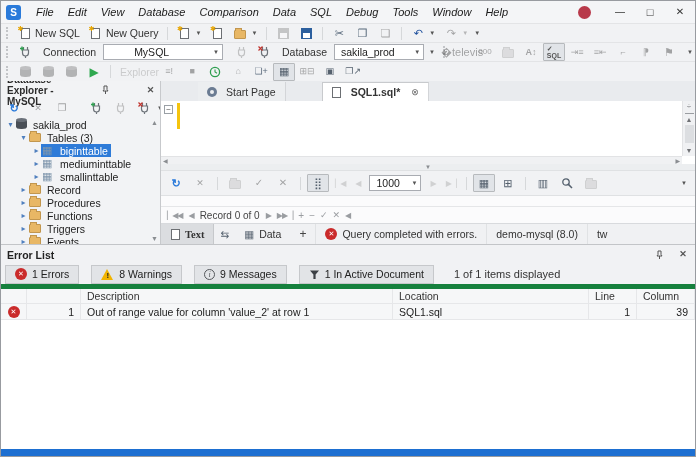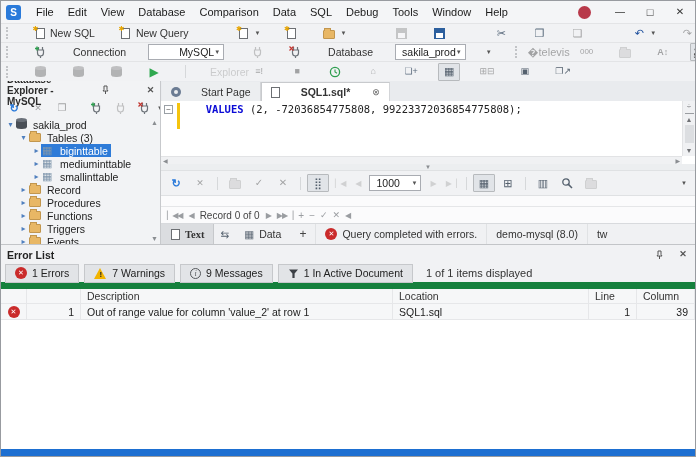--- a/index.html
+++ b/index.html
@@ -12,21 +12,21 @@
   }
   
   .titlebar { height:22px; background:#f4f5f7; display:flex; align-items:center; padding:0 0 0 5px; flex:none; }
   .applogo { width:15px; height:15px; border-radius:3px; background:var(--accent); color:#fff; font-weight:bold;
              font-size:10px; display:flex; align-items:center; justify-content:center; margin-right:8px; }
   .menu-item { padding:0 7px; height:22px; line-height:22px; color:#1b1b1b; cursor:default; }
   .winbtns { margin-left:auto; display:flex; align-items:center; height:100%; }
   .rec-badge { width:13px; height:13px; border-radius:50%; background:#b8394a; margin-right:14px; }
   .winbtn { width:30px; text-align:center; color:#333; font-size:10px; height:100%; line-height:22px; }
   
-  .tb { display:flex; align-items:center; background:#f1f2f4; border-top:1px solid #e3e4e6; padding:0 2px; flex:none; gap:16px; }
+  .tb { display:flex; align-items:center; background:#f1f2f4; border-top:1px solid #e3e4e6; padding:0 2px; flex:none; gap:1px; }
   .tb1 { height:19px; } .tb2 { height:19px; } .tb3 { height:20px; }
   .grip { width:0; height:12px; border-left:2px dotted #c2c4c7; margin:0 5px 0 3px; }
   .sep { width:1px; height:13px; background:#d6d8da; margin:0 4px; }
   .tbtn { display:flex; align-items:center; gap:3px; padding:1px 3px; border:1px solid transparent; border-radius:1px; white-space:nowrap; }
   .tbtn.checked { background:#e1e4e8; border-color:#b7babd; }
   .disabled { opacity:.38; filter:grayscale(1); }
   .icon { display:inline-flex; width:14px; height:14px; align-items:center; justify-content:center; font-size:11px; line-height:1; }
   .caret { font-size:6px; color:#555; margin-left:1px; }
   .lbl { font-size:10.5px; color:#333; }
   .lbl.dim { color:#8b8d90; }
@@ -60,21 +60,21 @@
   .tree-icon { margin:0 3px 0 1px; flex:none; }
   .tree-icon.table { color:#7f96ac; font-size:11px; width:12px; }
   .tree-label { font-size:10.5px; padding:0 3px; }
   .tree-row.selected .sel-wrap { background:var(--selection); }
   .tree-row.selected .tree-label { color:#fff; }
   .sel-wrap { display:flex; align-items:center; }
   .tree-scroll { position:absolute; right:0; top:0; bottom:0; width:11px; display:flex; flex-direction:column; align-items:center; justify-content:space-between; color:#8a8d91; font-size:7px; padding:2px 0; }
   
   .docarea { flex:1; display:flex; flex-direction:column; overflow:hidden; background:#e9ebee; }
   .tabs { height:20px; display:flex; align-items:flex-end; background:#e9ebee; flex:none; padding-left:1px; }
-  .tab { display:flex; align-items:center; gap:20px; height:19px; padding:0 9px; font-size:10.5px; background:#eceef0; border-right:1px solid #d3d5d8; color:#333; }
+  .tab { display:flex; align-items:center; gap:9px; height:19px; padding:0 9px; font-size:10.5px; background:#eceef0; border-right:1px solid #d3d5d8; color:#333;margin-left:36px; }
   .tab.active { background:#fff; border-top:1px solid #c8cacd; border-left:1px solid #c8cacd; }
   .tab-close { font-size:9px; color:#666; margin-left:2px; }
   .startpage-ic { display:inline-block; width:10px; height:10px; border-radius:50%; background:#6b7c93; position:relative; }
   .startpage-ic::after { content:""; position:absolute; inset:3px; border-radius:50%; background:#eceef0; }
   
   .editor { flex:none; height:63px; background:#fff; position:relative; overflow:hidden; }
   .code { font-family:"DejaVu Sans Mono","Liberation Mono",monospace; font-size:10.5px; line-height:13px; padding-top:2px; }
   .code-line { white-space:pre; padding-left:32px; position:relative; }
   .code-line.hl { background:#dbe7f8; }
   .tk-kw { color:var(--keyword); font-weight:bold; }
@@ -96,42 +96,42 @@
   .recordbar .navg { font-size:8px; }
   
   .statusbar { flex:1; display:flex; align-items:center; background:#f0f1f3; border-top:1px solid #d8dadd; font-size:10.5px; color:#333; }
   .sb-tab { display:flex; align-items:center; gap:5px; padding:0 9px; height:100%; }
   .sb-tab.active { background:#dbdde0; border-right:1px solid #c6c8cb; font-weight:bold;font-family:Liberation Serif, serif; }
   .sb-seg { padding:0 9px; display:flex; align-items:center; gap:5px; height:100%; border-left:1px solid #e0e2e4; white-space:nowrap; }
   
   .errorlist { flex:none; height:205px; background:#f1f2f4; border-top:1px solid #c3c5c8; display:flex; flex-direction:column; overflow:hidden; }
   .el-header { height:19px; display:flex; align-items:center; padding:0 5px 0 6px; font-weight:bold; font-size:10.5px; flex:none; }
   .el-header .right { margin-left:auto; display:flex; gap:10px; align-items:center; }
-  .el-filterbar { height:25px; display:flex; align-items:center; gap:5px; padding:0 4px; flex:none; border-bottom:7px solid #15803d; }
+  .el-filterbar { height:25px; display:flex; align-items:center; gap:12px; padding:0 4px; flex:none; border-bottom:5px solid #15803d; }
   .el-fbtn { display:flex; align-items:center; gap:5px; height:19px; padding:0 9px; background:#e2e4e7; border:1px solid #c6c8cb; font-size:10.5px; color:#222; }
   .el-summary { margin-left:8px; color:#333; }
   .el-table { flex:1; background:#fff; font-size:10.5px; overflow:hidden; }
   .el-row { display:grid; grid-template-columns:26px 54px 312px 196px 48px 1fr; height:16px; align-items:center; border-bottom:1px solid #e6e7e9; }
   .el-row > div { padding:0 6px; border-right:1px solid #e6e7e9; height:100%; display:flex; align-items:center; overflow:hidden; white-space:nowrap; }
   .el-row.head { background:#f6f7f8; color:#333; height:15px; }
   .el-row.datarow { background:#f6f7f8; }
   .num-cell { justify-content:flex-end;text-align:center; }
   .icon-cell { justify-content:center; }
   
   .bottomstrip { flex:none; height:9px; background:var(--bottom-bar); }
   svg { display:block; }
 </style>
 </head>
 <body>
 
 <div class="window">
 
   <div class="titlebar">
     <span class="applogo">S</span>
-    <span style="display:flex;">
+    <span style="display:flex;font-style:italic;">
         <span class="menu-item">File</span>
         <span class="menu-item">Edit</span>
         <span class="menu-item">View</span>
         <span class="menu-item">Database</span>
         <span class="menu-item">Comparison</span>
         <span class="menu-item">Data</span>
         <span class="menu-item">SQL</span>
         <span class="menu-item">Debug</span>
         <span class="menu-item">Tools</span>
         <span class="menu-item">Window</span>
@@ -476,21 +476,20 @@
             </span>
           <span style="font-weight:bold;">SQL1.sql*</span>
           <span class="tab-close">⊗</span>
         </div>
       </div>
 
       <div class="editor">
         <span class="collapse-box">−</span>
         <span class="change-bar"></span>
         <div class="code">
-            <div class="code-line"><span class="tk-pl">  </span><span class="tk-kw">VALUES</span><span class="tk-pl"> (2, -72036854775808, 99223372036854775808);</span></div>
           </div>
         <div class="vscroll">
           <span class="split">÷</span>
           <span style="margin-top:2px;">▲</span>
           <span class="thumb"></span>
           <span style="margin-top:auto;margin-bottom:2px;">▼</span>
         </div>
         <div class="hscroll">
           <span>◀</span>
           <span>▶</span>
@@ -624,21 +623,21 @@
         <span class="icon" style="font-size:9px;color:#555;">✕</span>
       </span>
     </div>
     <div class="el-filterbar">
       <span class="el-fbtn">
         <span class="err-circle">✕</span>
         <span>1 Errors</span>
       </span>
       <span class="el-fbtn">
         <span class="warn-tri"></span>
-        <span>7 Warnings</span>
+        <span>8 Warnings</span>
       </span>
       <span class="el-fbtn">
         <span class="info-circ">i</span>
         <span>9 Messages</span>
       </span>
       <span class="el-fbtn">
         <span>
           <svg width="11" height="11" viewBox="0 0 11 11">
               <path d="M1 1.5h9L6.6 5.5V10H4.4V5.5z" fill="#3c4045"></path>
             </svg>

